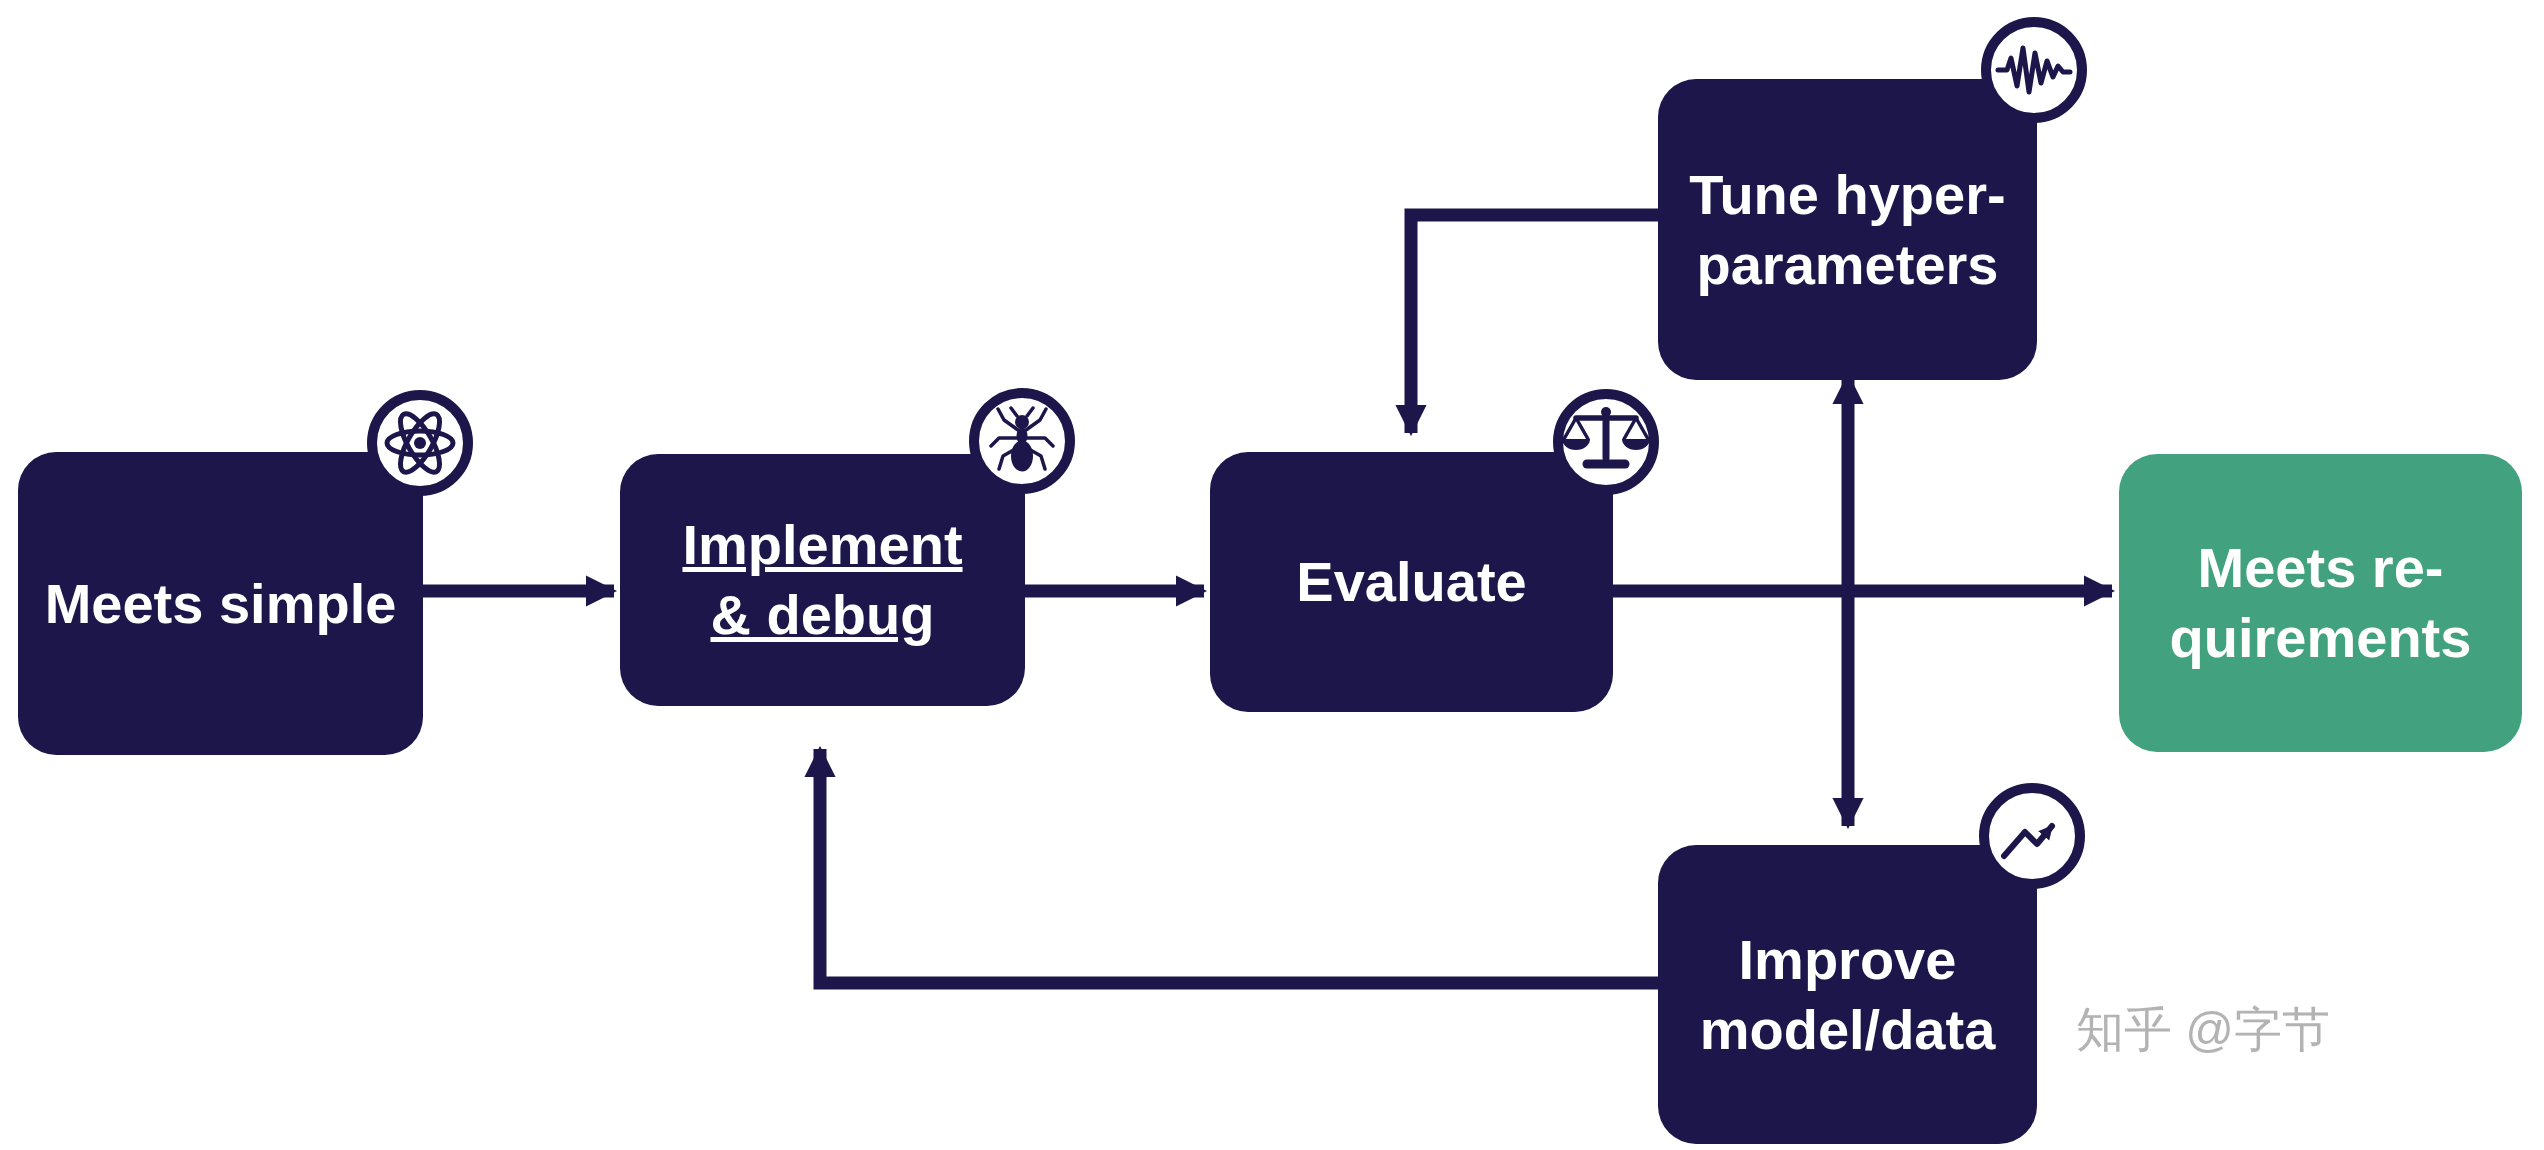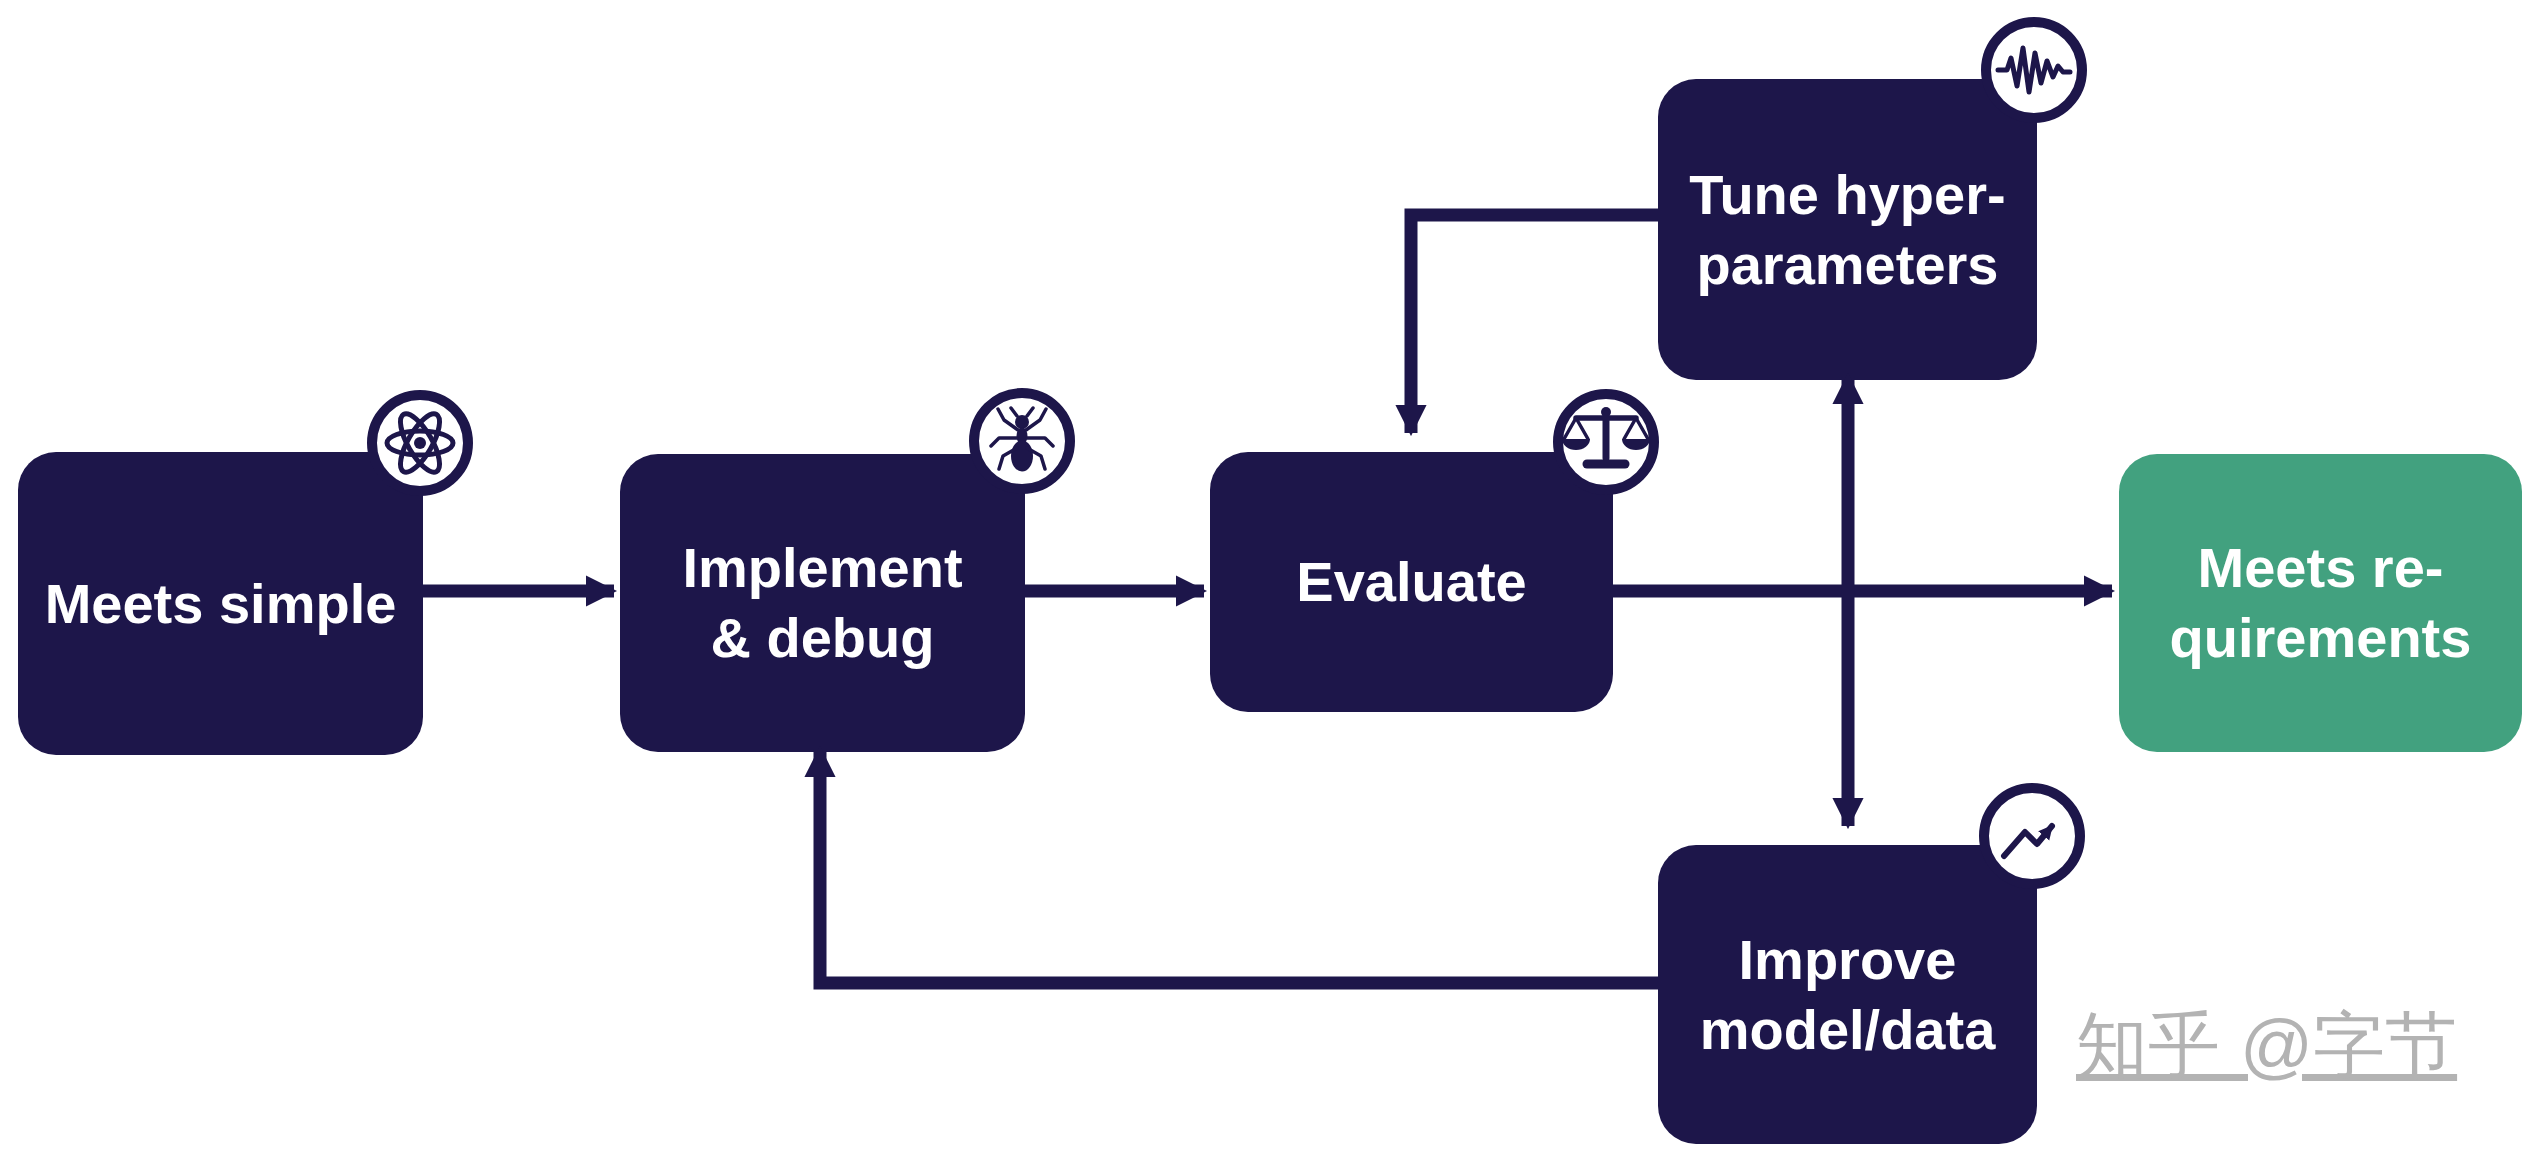--- a/index.html
+++ b/index.html
@@ -22,35 +22,34 @@
     text-align:center;white-space:pre-line;
   }
   svg.overlay{position:absolute;left:0;top:0;z-index:2;pointer-events:none;}
   .edge{stroke:var(--ink,#1d164a);stroke-width:13;fill:none;stroke-linejoin:miter;}
   .ah{fill:var(--ink,#1d164a);}
   .badge{fill:#fff;stroke:var(--ink,#1d164a);stroke-width:10;}
   .stroked{stroke:var(--ink,#1d164a);fill:none;stroke-linecap:round;stroke-linejoin:round;}
   .filled{fill:var(--ink,#1d164a);stroke:none;}
   .watermark{
     position:absolute;z-index:3;
-    font-size:72px;color:var(--watermark,#b3b3b3);
+    font-size:48px;color:var(--watermark,#b3b3b3);
     white-space:nowrap;
-    text-decoration:underline;
   }
 </style>
 </head>
 <body>
 
 <div class="canvas">
 
   <div class="node" style="left:18px;top:440px;width:405px;height:303px;">
     <span class="label">Meets simple</span>
   </div>
 
-  <div class="node" style="left:620px;top:442px;width:405px;height:298px;">
+  <div class="node" style="left:620px;top:442px;width:405px;height:252px;text-decoration:underline;">
     <span class="label">Implement
 &amp; debug</span>
   </div>
 
   <div class="node" style="left:1210px;top:440px;width:403px;height:260px;">
     <span class="label">Evaluate</span>
   </div>
 
   <div class="node" style="left:1658px;top:67px;width:379px;height:301px;">
     <span class="label">Tune hyper-

